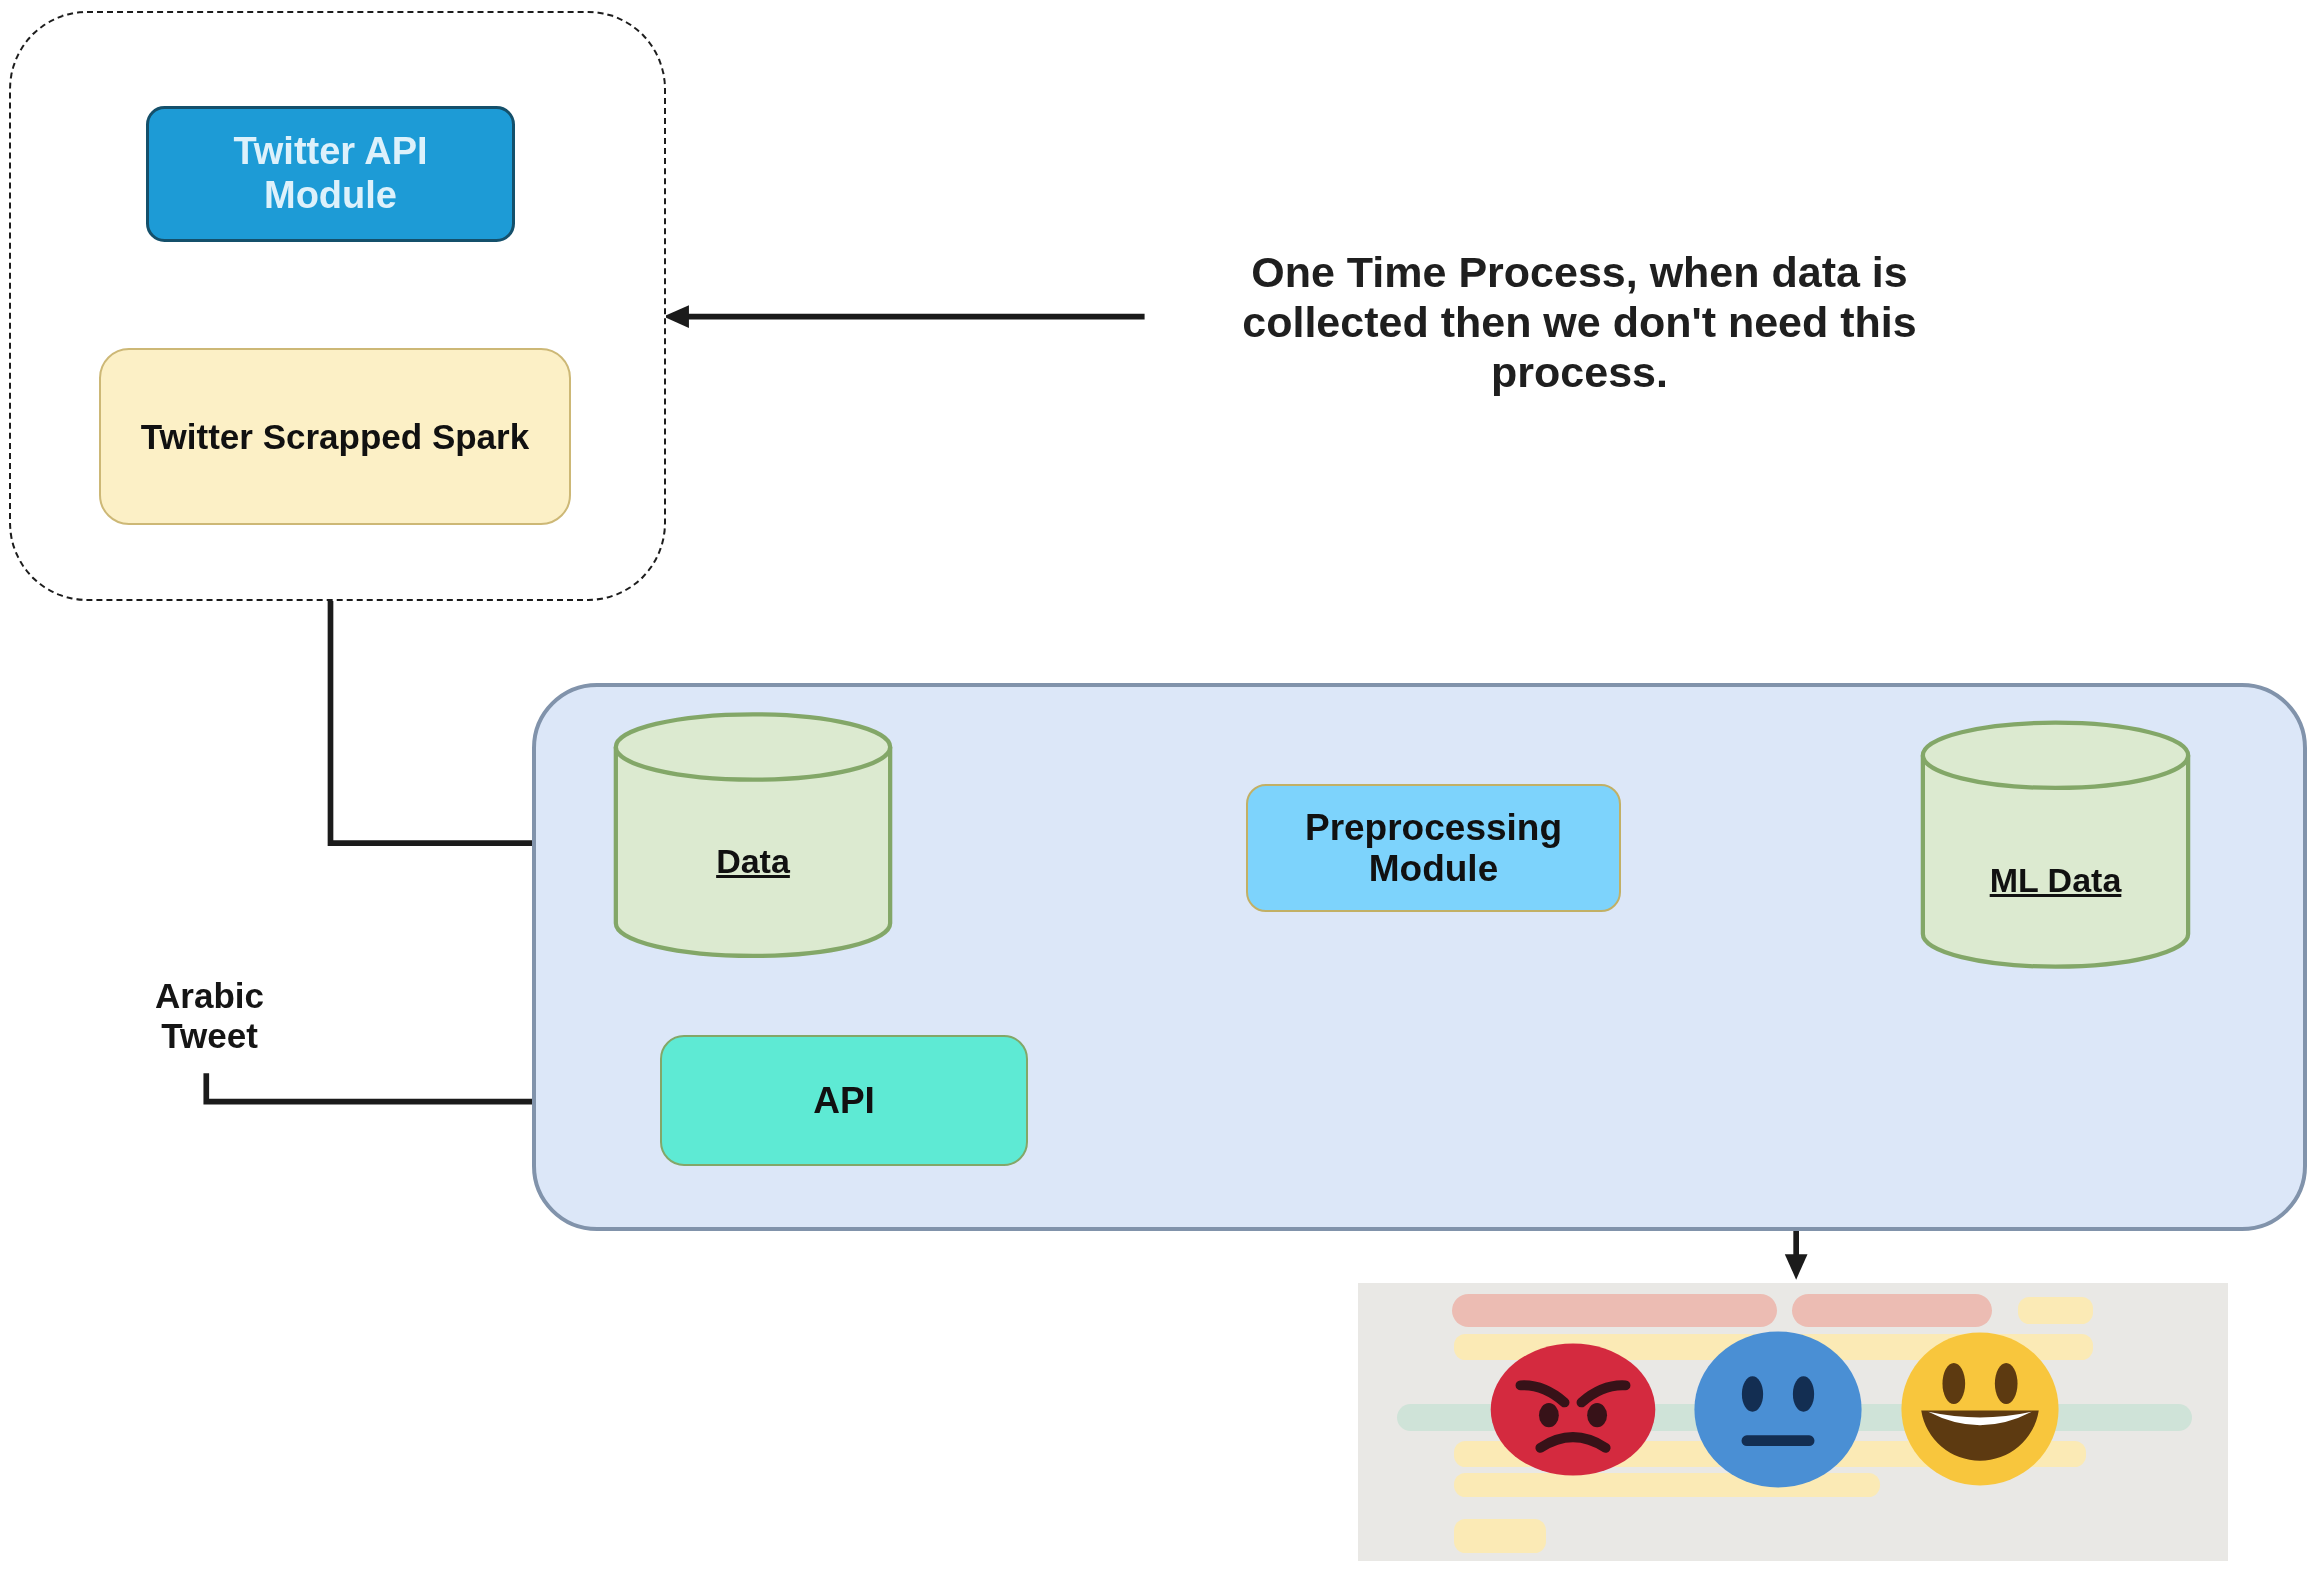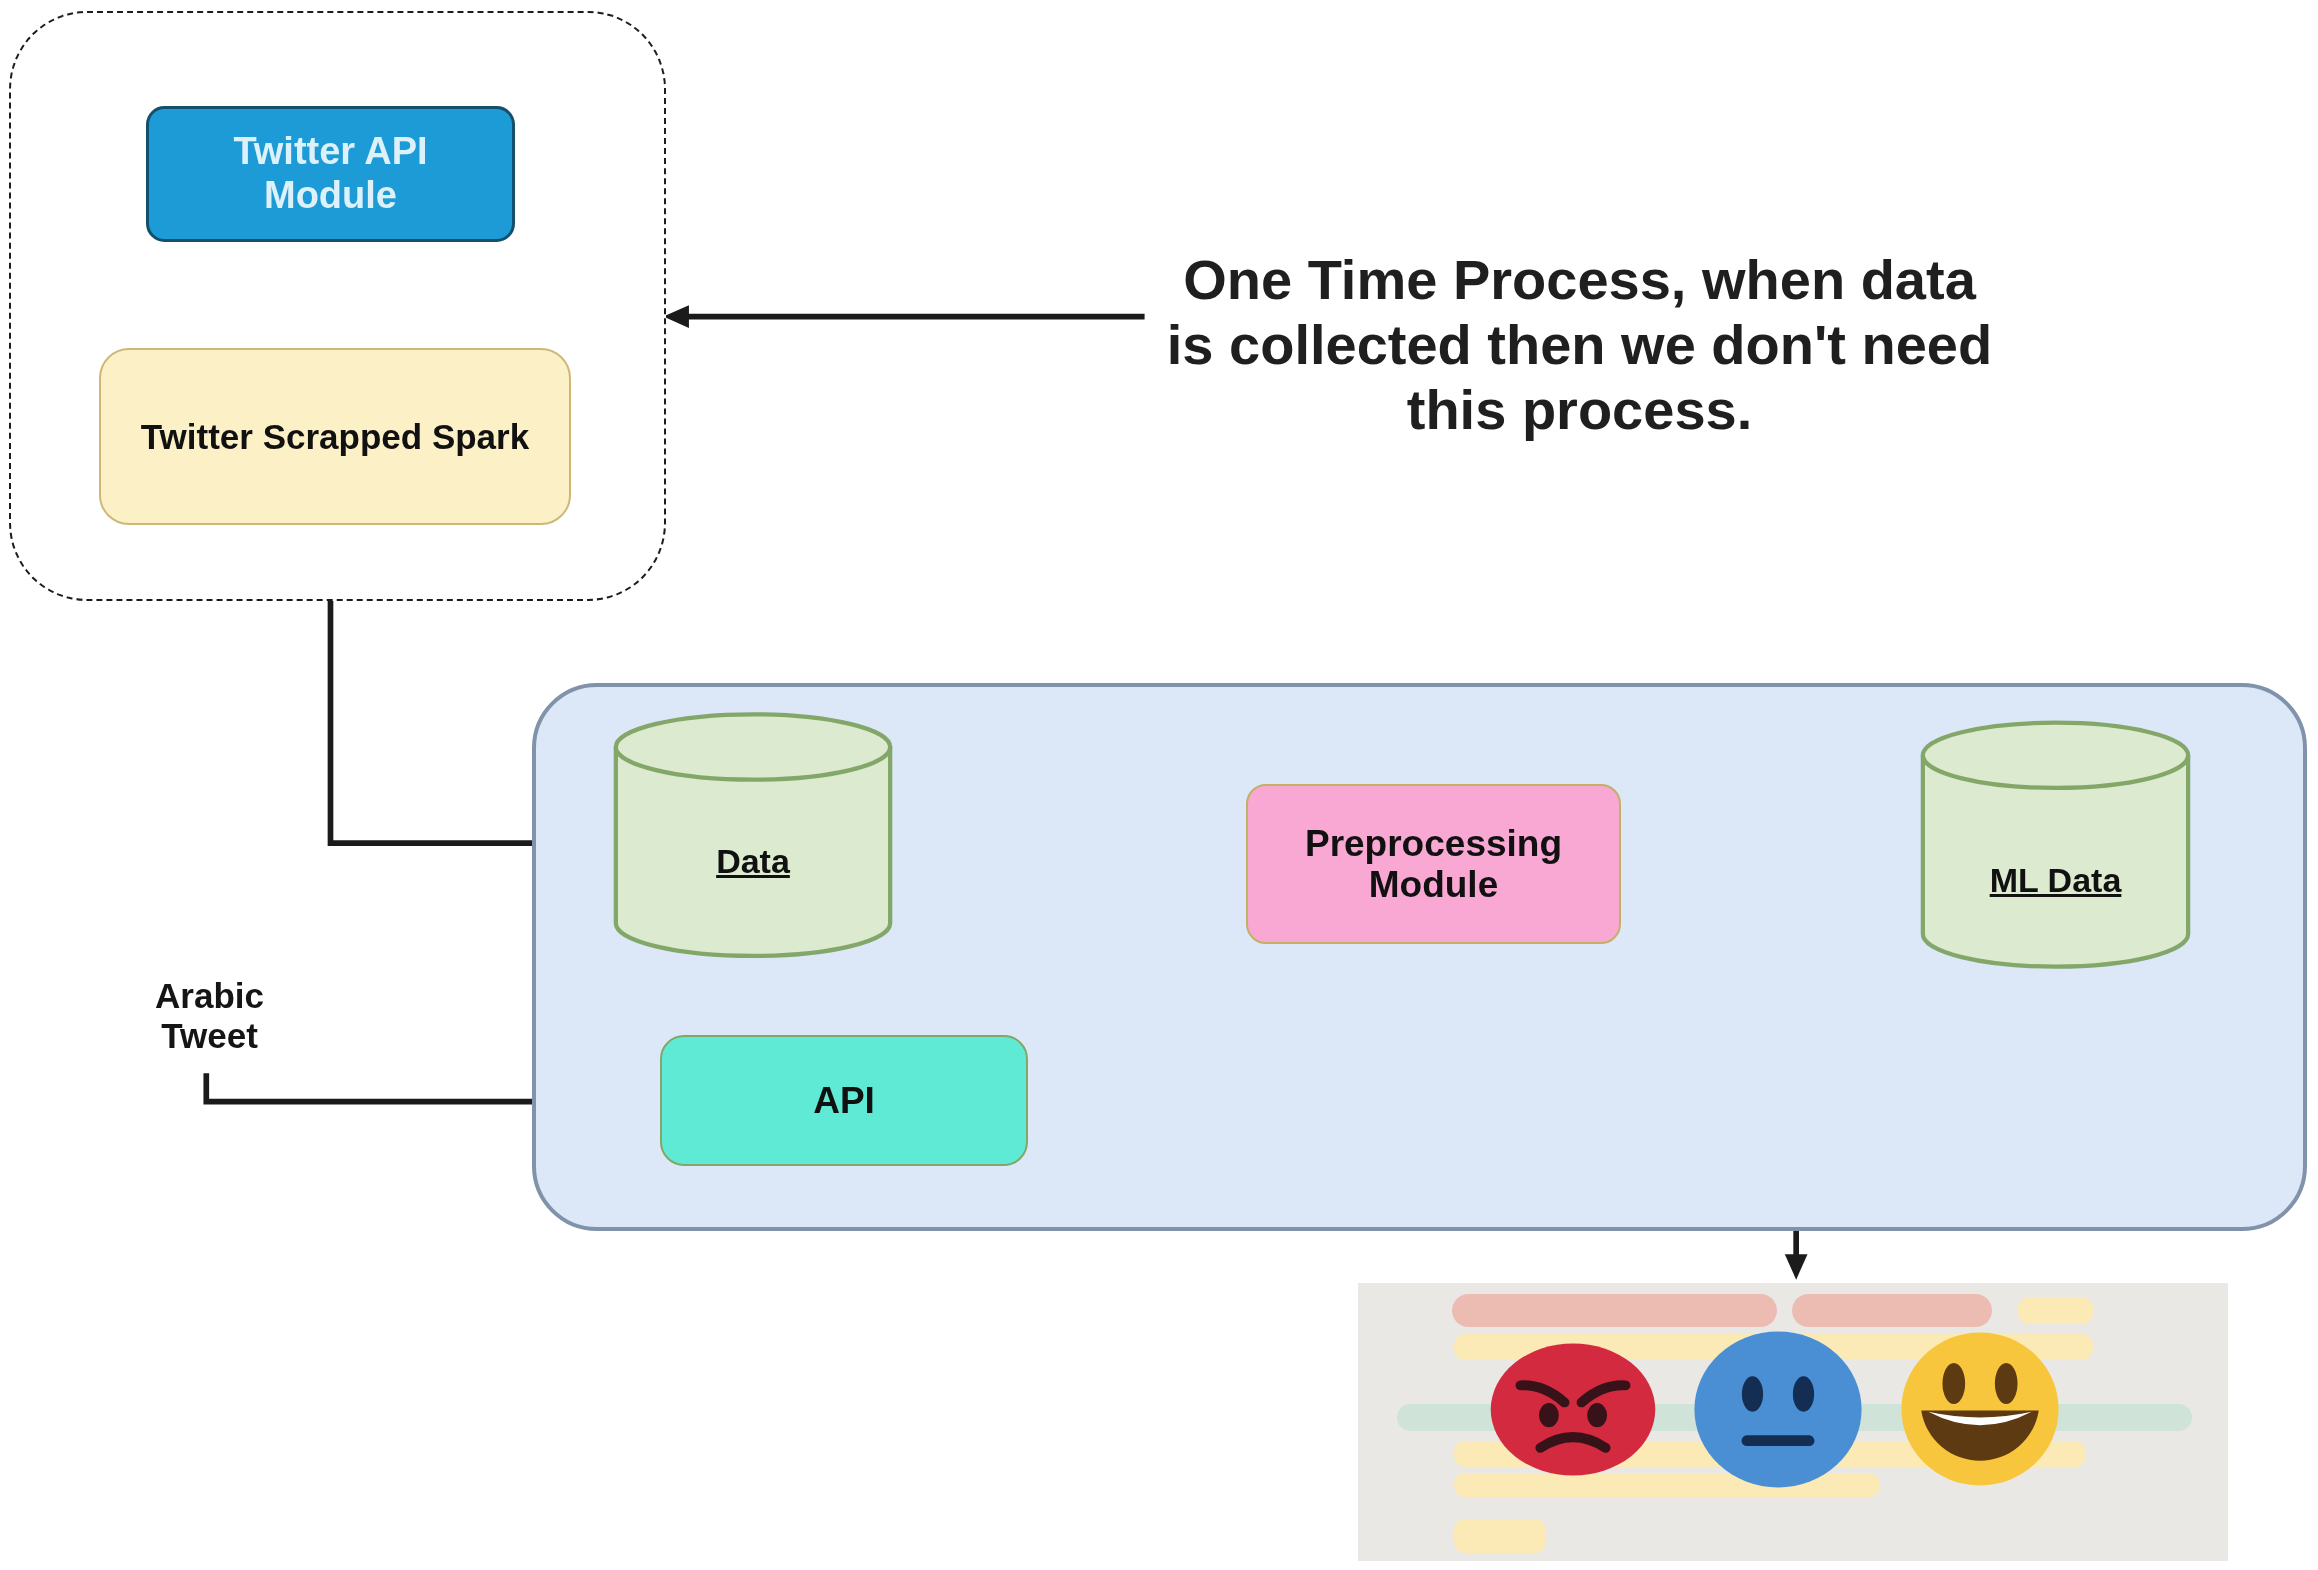--- a/index.html
+++ b/index.html
@@ -44,21 +44,21 @@
   .scrapped {
     left: 99px; top: 348px; width: 472px; height: 177px;
     background: #fcf0c6;
     border: 2.8px solid #cdb876;
     border-radius: 30px;
     font-size: 35px;
   }
   
   .note {
     left: 1157px; top: 248px; width: 845px;
-    font-size: 56px;
+    font-size: 43px;
     line-height: 1.16;
     color: #1f1f1f;
     text-align: center;
   }
   
   .spark {
     left: 532px; top: 683px; width: 1775px; height: 548px;
     background: #dce7f8;
     border: 4.3px solid #8193ab;
     border-radius: 65px;
@@ -70,22 +70,22 @@
     font-size: 40px;
     color: #19222f;
   }
   .cyl-label {
     position: absolute;
     display: flex; align-items: center; justify-content: center;
     font-size: 34px; color: #111111; text-decoration: underline;
   }
   
   .preproc {
-    left: 1246px; top: 784px; width: 375px; height: 160px;
-    background: #f9a8d4;
+    left: 1246px; top: 784px; width: 375px; height: 128px;
+    background: #7dd3fc;
     border: 2.8px solid #c2b065;
     border-radius: 20px;
     font-size: 37px;
     line-height: 1.12;
     padding: 0 38px;
   }
   
   .apibox {
     left: 660px; top: 1035px; width: 368px; height: 131px;
     background: #5eead4;

